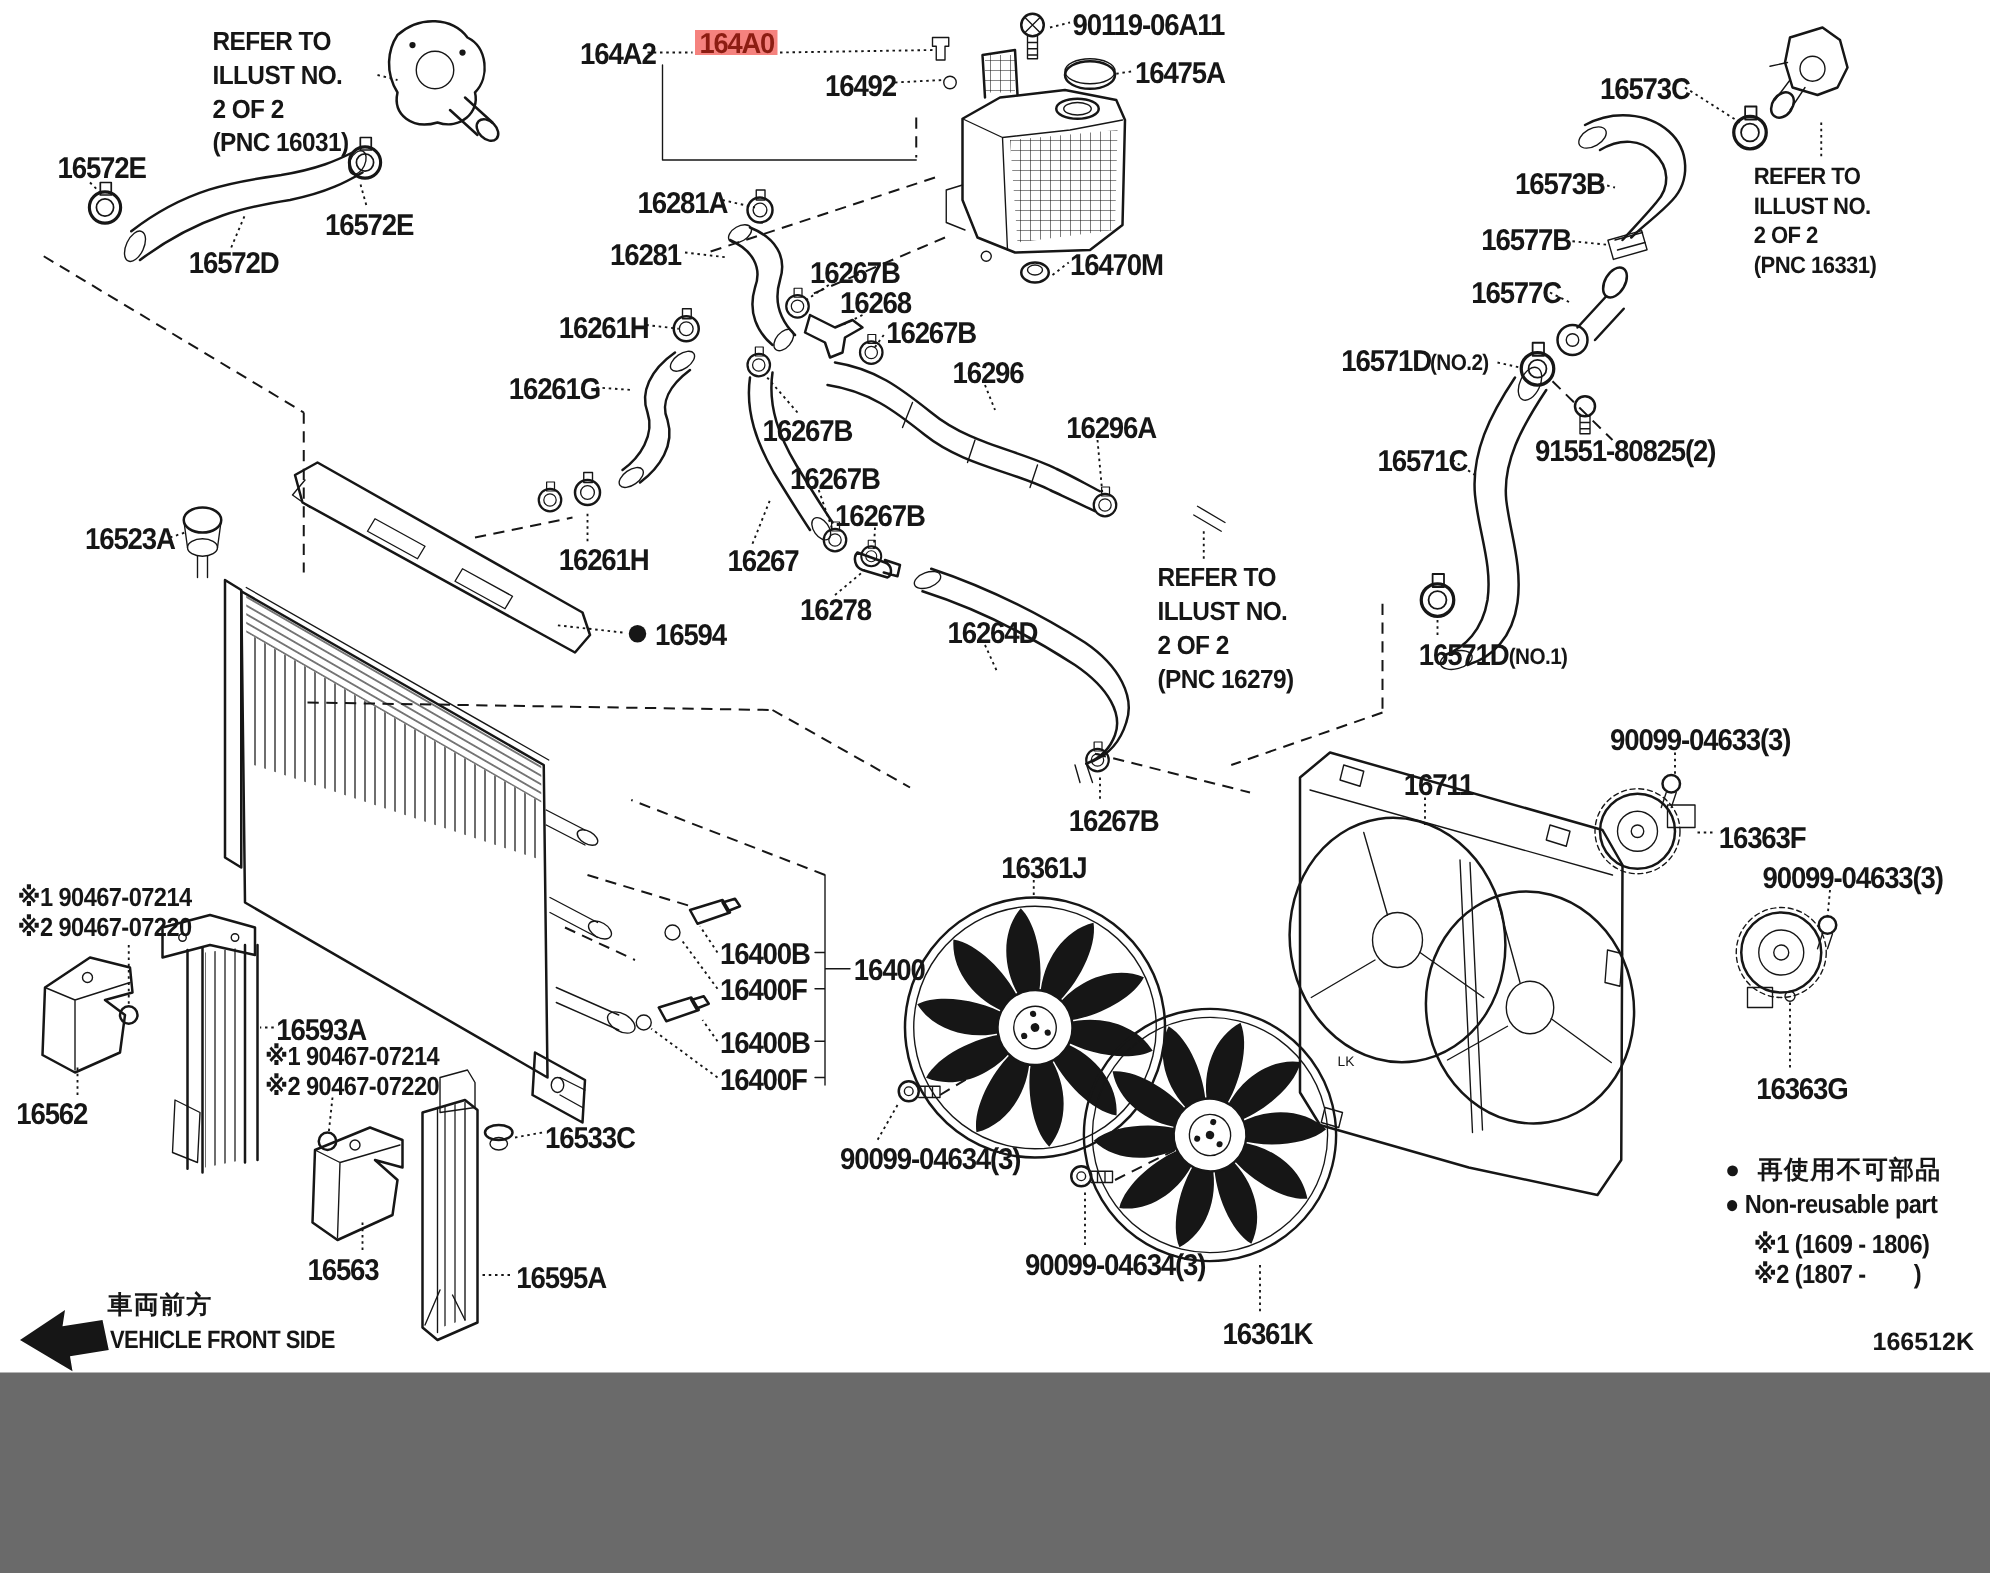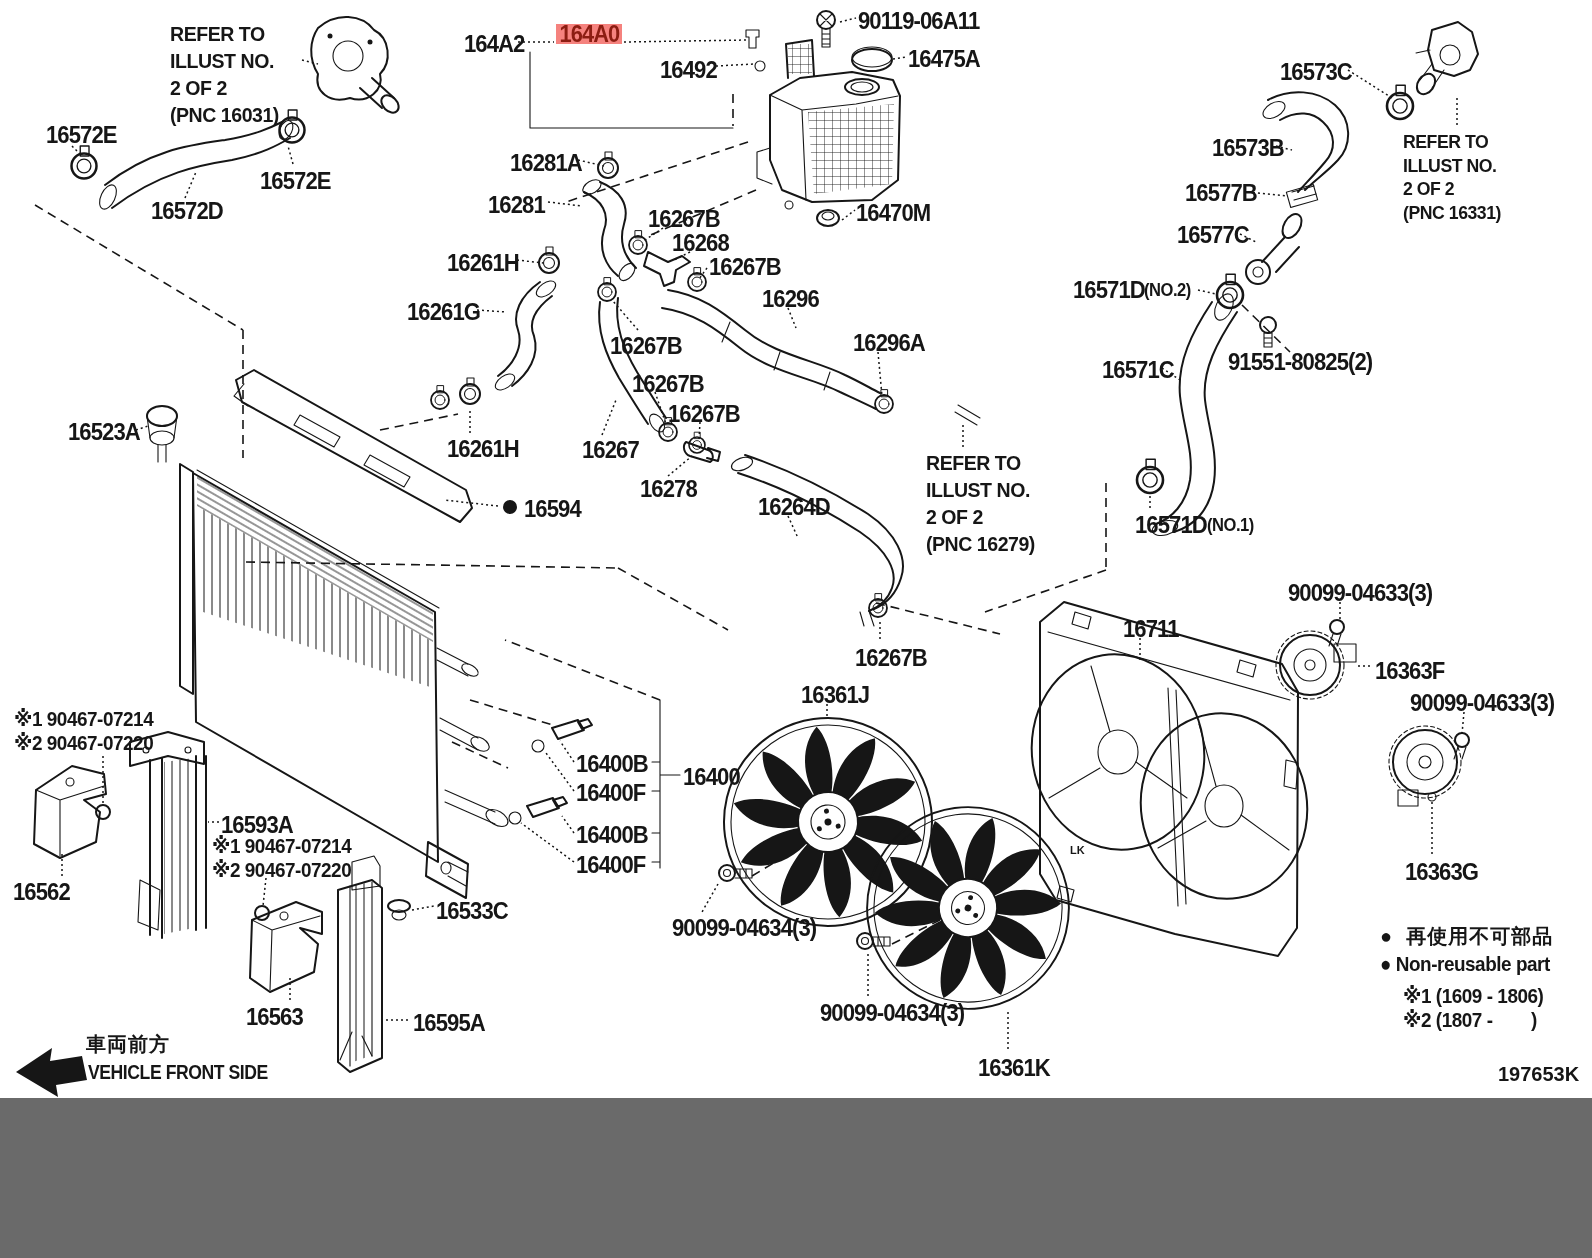--- a/index.html
+++ b/index.html
@@ -8,21 +8,21 @@
   #art{position:absolute;left:0;top:0;}
   .lbl{position:absolute;white-space:pre;transform-origin:left top;line-height:1.05;}
   .pn{font-weight:700;font-size:24px;letter-spacing:-1px;transform:scaleX(.92);}
   .pn-s{font-weight:700;font-size:18px;letter-spacing:-.5px;transform:scaleX(.92);}
   .note{font-weight:700;font-size:21px;letter-spacing:-.5px;transform:scaleX(.9);}
   .note-jp{font-weight:700;font-size:20px;letter-spacing:1px;}
   .front{font-weight:700;font-size:20px;letter-spacing:-.5px;transform:scaleX(.88);}
   .ref{font-weight:700;font-size:21px;line-height:27px;letter-spacing:-.5px;transform:scaleX(.93);}
   .ref-sm{font-weight:700;font-size:19px;line-height:23.5px;letter-spacing:-.5px;transform:scaleX(.93);}
   .code{font-weight:700;font-size:20px;letter-spacing:0;}
-  .tiny{font-weight:700;font-size:11px;}
+  .tiny{font-weight:400;font-size:11px;}
   #hl-box{position:absolute;left:556px;top:24px;width:66px;height:20px;background:#f5827e;
           display:flex;align-items:center;justify-content:center;}
   #hl-box span{font-weight:700;font-size:23px;letter-spacing:-1px;transform:scaleX(.95);color:#8c1d12;}
   #banner{position:absolute;left:0;top:1098px;width:1592px;height:160px;background:#6a6a6a;}
   svg .ln{fill:none;stroke:#161616;stroke-width:2;stroke-linejoin:round;stroke-linecap:round;}
   svg .thin{stroke-width:1.1;}
   svg .dash{fill:none;stroke:#161616;stroke-width:1.6;stroke-dasharray:9 6;}
   svg .dot{fill:none;stroke:#161616;stroke-width:1.5;stroke-dasharray:2 3;}
   svg .fill{fill:#161616;stroke:none;}
 </style>
@@ -416,15 +416,15 @@
     <div class="lbl pn" style="left: 978px; top: 1055px;">16361K</div>
     <div class="lbl pn" style="left: 1123px; top: 616px;">16711</div>
     <div class="lbl pn" style="left: 1288px; top: 580px;">90099-04633(3)</div>
     <div class="lbl pn" style="left: 1375px; top: 658px;">16363F</div>
     <div class="lbl pn" style="left: 1410px; top: 690px;">90099-04633(3)</div>
     <div class="lbl pn" style="left: 1405px; top: 859px;">16363G</div>
     <div class="lbl note-jp" style="left: 1380px; top: 926px;">●  再使用不可部品</div>
     <div class="lbl note" style="left: 1380px; top: 953px;">● Non-reusable part</div>
     <div class="lbl note" style="left: 1403px; top: 985px;">※1 (1609 - 1806)</div>
     <div class="lbl note" style="left: 1403px; top: 1009px;">※2 (1807 -        )</div>
-    <div class="lbl code" style="left: 1498px; top: 1064px;">197653K</div>
+    <div class="lbl code" style="left: 1498px; top: 1064px;">166512K</div>
     <div class="lbl tiny" style="left: 1070px; top: 845px;">LK</div>
   </div>
 
 </body></html>

